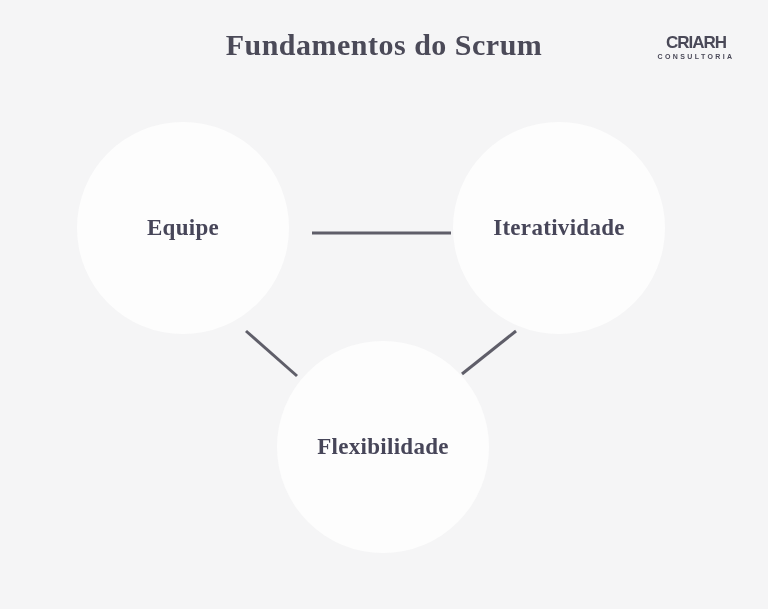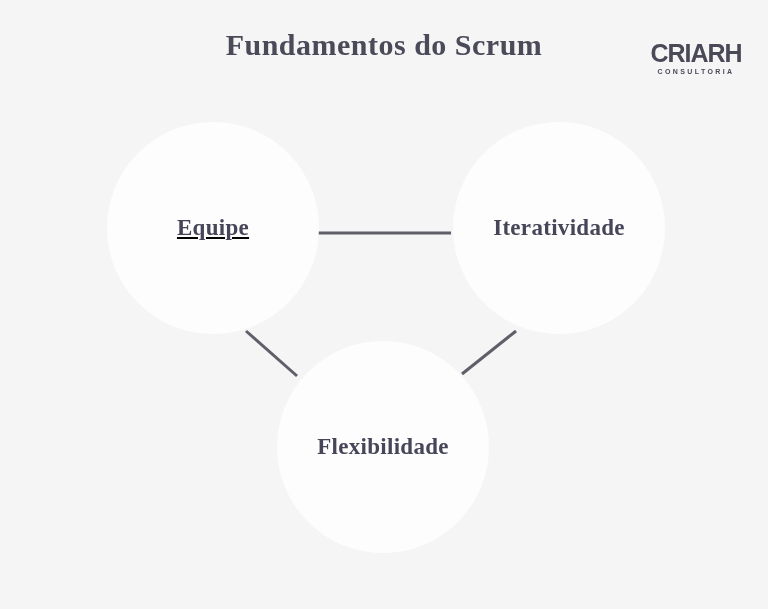--- a/index.html
+++ b/index.html
@@ -30,25 +30,24 @@
   .logo {
     position: absolute;
     top: 34px;
     right: 24px;
     width: 96px;
     text-align: center;
     color: #4a4958;
   }
   .logo-name {
     font-family: "Liberation Sans", "DejaVu Sans", sans-serif;
-    font-size: 25px;
+    font-size: 17px;
     font-weight: 700;
     letter-spacing: -1px;
     line-height: 1;
-    margin-top: 7px;
   }
   .logo-sub {
     margin-top: 2px;
     font-family: "Liberation Sans", "DejaVu Sans", sans-serif;
     font-size: 7px;
     font-weight: 600;
     letter-spacing: 2.4px;
     line-height: 1;
   }
   .edges {
@@ -69,21 +68,21 @@
     justify-content: center;
   }
   .node-label {
     font-family: "Liberation Serif", "DejaVu Serif", serif;
     font-size: 23px;
     font-weight: 700;
     letter-spacing: 0.3px;
     color: #474659;
     text-align: center;
   }
-  .node-equipe        { left: 107px;  top: 122px; text-decoration: underline; }
+  .node-equipe        { left: 77px;  top: 122px; }
   .node-iteratividade { left: 453px; top: 122px; }
   .node-flexibilidade { left: 277px; top: 341px; }
 </style>
 </head>
 <body>
 
 <div class="canvas">
 
   <h1 class="title">Fundamentos do Scrum</h1>
 

